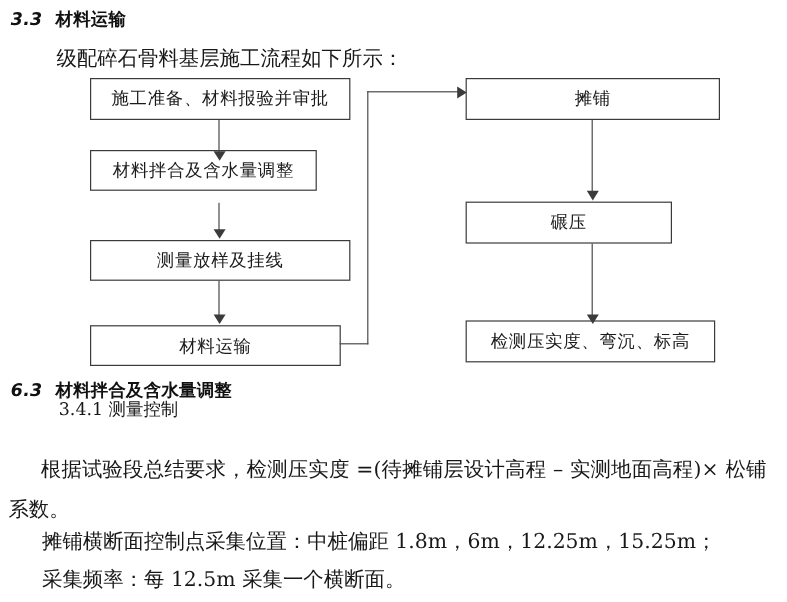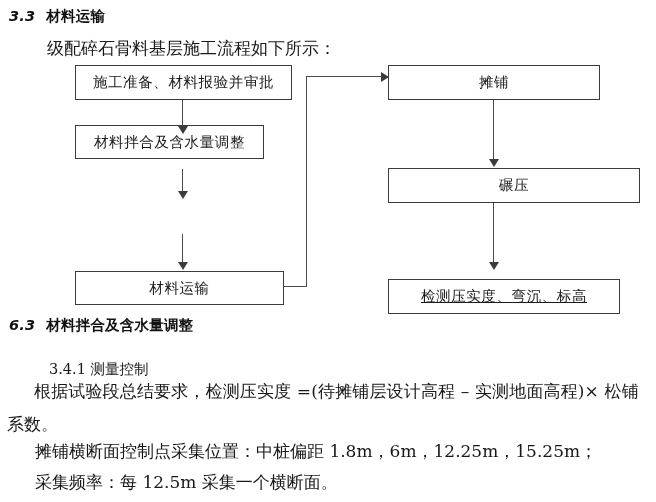--- a/index.html
+++ b/index.html
@@ -94,34 +94,37 @@
 <div id="flow">
 
   <div class="node" style="left:75px; top:10px; width:217px; height:35px;">
     <span>施工准备、材料报验并审批</span>
   </div>
 
   <div class="node" style="left:75px; top:70px; width:189px; height:34px;">
     <span>材料拌合及含水量调整</span>
   </div>
 
+  <div class="node" style="left:75px; top:145px; width:217px; height:34px;">
+    <span>测量放样及挂线</span>
+  </div>
 
   <div class="node" style="left:75px; top:216px; width:209px; height:34px;">
     <span>材料运输</span>
   </div>
 
   <div class="node" style="left:388px; top:10px; width:212px; height:35px;">
     <span>摊铺</span>
   </div>
 
-  <div class="node" style="left:388px; top:113px; width:252px; height:35px;">
+  <div class="node" style="left:388px; top:113px; width:172px; height:35px;">
     <span>碾压</span>
   </div>
 
-  <div class="node" style="left:388px; top:224px; width:232px; height:35px;text-decoration:underline;">
+  <div class="node" style="left:388px; top:212px; width:208px; height:35px;">
     <span>检测压实度、弯沉、标高</span>
   </div>
 
   <div class="edge v" style="left:182px; top:45px; height:27px;"></div>
   <div class="arrow-down" style="left:178px; top:71px;"></div>
 
   <div class="edge v" style="left:182px; top:114px; height:23px;"></div>
   <div class="arrow-down" style="left:178px; top:136px;"></div>
 
   <div class="edge v" style="left:182px; top:179px; height:29px;"></div>
@@ -136,18 +139,18 @@
   <div class="arrow-down" style="left:489px; top:104px;"></div>
 
   <div class="edge v" style="left:493px; top:148px; height:60px;"></div>
   <div class="arrow-down" style="left:489px; top:207px;"></div>
 </div>
 
 <div class="h-sec" style="left:9px; top:316px;">
   <span class="num">6.3</span><span>材料拌合及含水量调整</span>
 </div>
 
-<div class="para sub" style="left:49px; top:360px;">3.4.1 测量控制</div>
+<div class="para sub" style="left:49px; top:332px;">3.4.1 测量控制</div>
 
 <div class="para" style="left:34px; top:380px; letter-spacing:0.15px;">根据试验段总结要求，检测压实度 =(待摊铺层设计高程 – 实测地面高程)× 松铺</div>
 <div class="para" style="left:7px; top:413px;">系数。</div>
 <div class="para" style="left:35px; top:440px;">摊铺横断面控制点采集位置：中桩偏距 1.8m，6m，12.25m，15.25m；</div>
 <div class="para" style="left:35px; top:471px;">采集频率：每 12.5m 采集一个横断面。</div>
 
 </body></html>

